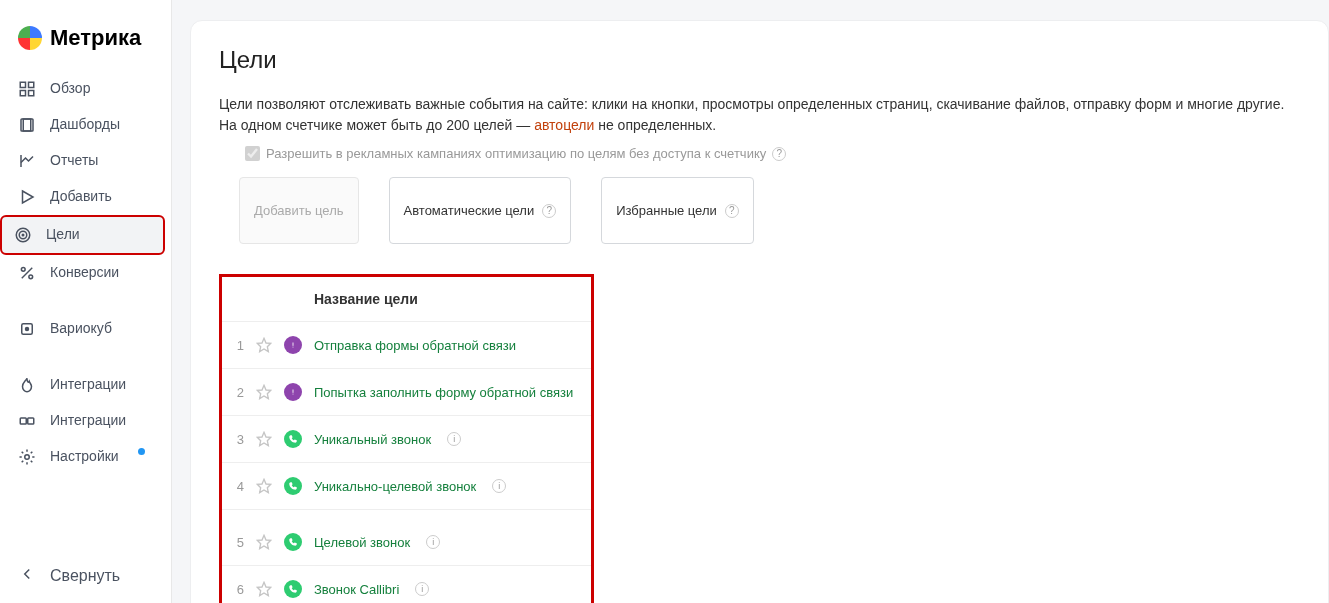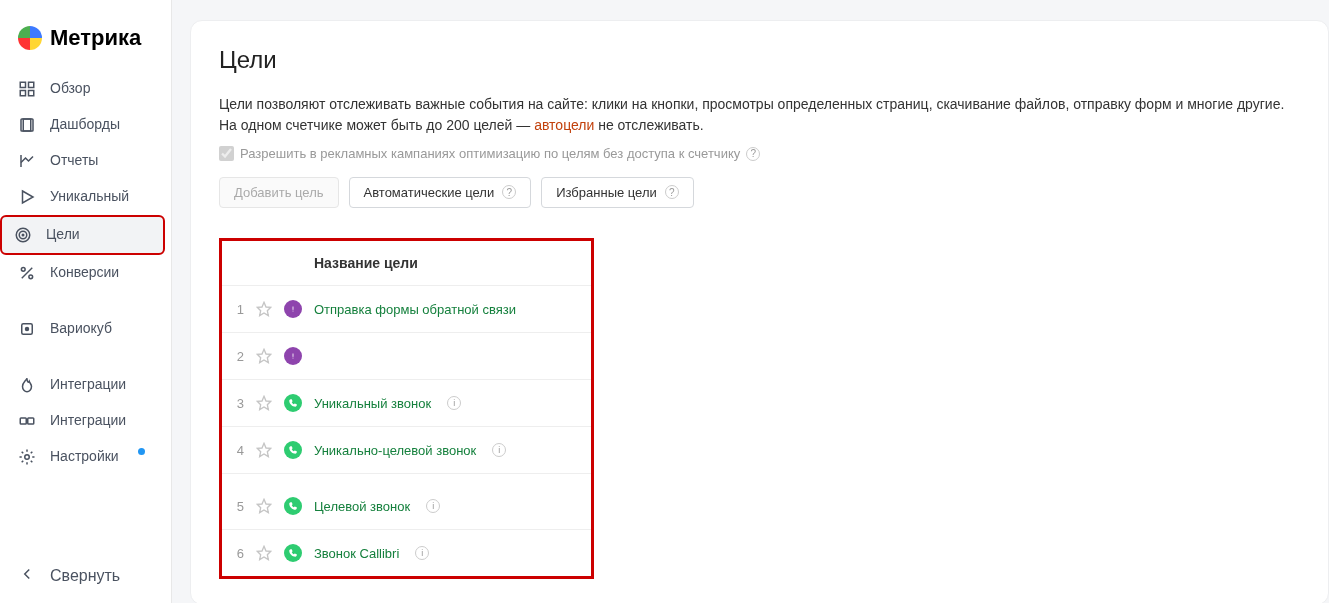--- a/index.html
+++ b/index.html
@@ -117,20 +117,21 @@
       color: #c2410c;
       text-decoration: none;
     }
     .permission-row {
       display: flex;
       align-items: center;
       gap: 6px;
       font-size: 13px;
       color: #999;
       margin-bottom: 16px;
+      margin-left: 26px;
     }
     .permission-row input[type="checkbox"] {
       width: 15px;
       height: 15px;
     }
     .help-icon {
       width: 14px;
       height: 14px;
       border-radius: 50%;
       border: 1px solid #ccc;
@@ -140,30 +141,31 @@
       font-size: 10px;
       color: #999;
       flex-shrink: 0;
     }
     .button-row {
       display: flex;
       gap: 10px;
       margin-bottom: 30px;
     }
     .btn {
-      padding: 7px 14px;
+      padding: 25px 14px;
       border: 1px solid #d5d8dc;
       border-radius: 4px;
       background: #fff;
       font-size: 13px;
       color: #333;
       display: flex;
-      align-items: flex-start;
+      align-items: center;
       gap: 8px;
       cursor: pointer;
+      margin-left: 20px;
     }
     .btn.disabled {
       color: #aaa;
       border-color: #e6e6e6;
       background: #fafafa;
       cursor: default;
     }
     .goals-table {
       border: 3px solid #cc0000;
       width: 375px;
@@ -266,21 +268,21 @@
     </span>
     <span>Отчеты</span>
   </div>
 
   <div class="nav-item">
     <span class="icon">
       <svg viewBox="0 0 24 24" width="18" height="18" fill="none" stroke="currentColor" stroke-width="2">
           <polygon points="6,4 20,12 6,20"></polygon>
         </svg>
     </span>
-    <span>Уникальный</span>
+    <span>Добавить</span>
   </div>
 
 
   <div class="nav-item active highlighted">
     <span class="icon">
       <svg viewBox="0 0 24 24" width="18" height="18" fill="none" stroke="currentColor" stroke-width="2">
           <circle cx="12" cy="12" r="9"></circle>
           <circle cx="12" cy="12" r="5"></circle>
           <circle cx="12" cy="12" r="1" fill="currentColor"></circle>
         </svg>
@@ -351,21 +353,21 @@
     </span>
     <span>Свернуть</span>
   </div>
 </div>
 
 <div class="main">
   <div class="content-card">
     <h1 class="page-title">Цели</h1>
 
     <p class="description">
-      <span>Цели позволяют отслеживать важные события на сайте: клики на кнопки, просмотры определенных страниц, скачивание файлов, отправку форм и многие другие. На одном счетчике может быть до 200 целей — </span><a href="#">автоцели</a><span> не отслеживать.</span>
+      <span>Цели позволяют отслеживать важные события на сайте: клики на кнопки, просмотры определенных страниц, скачивание файлов, отправку форм и многие другие. На одном счетчике может быть до 200 целей — </span><a href="#">автоцели</a><span> не определенных.</span>
     </p>
 
     <div class="permission-row">
       <input type="checkbox" checked="" disabled="" style="">
       <span>Разрешить в рекламных кампаниях оптимизацию по целям без доступа к счетчику</span>
       <span class="help-icon">?</span>
     </div>
 
     <div class="button-row">
       <button class="btn disabled">
@@ -403,20 +405,21 @@
             <span class="star-icon"><svg viewBox="0 0 24 24" width="16" height="16" fill="none" stroke="currentColor" stroke-width="2">
                 <polygon points="12,2 15,9 22,9.5 17,14.5 18.5,22 12,18 5.5,22 7,14.5 2,9.5 9,9"></polygon>
               </svg></span>
             <span class="goal-type-icon purple">
               <svg viewBox="0 0 24 24">
                 <circle cx="12" cy="12" r="10" fill="none"></circle>
                 <rect x="11" y="6" width="2" height="8" fill="#fff"></rect>
                 <rect x="11" y="16" width="2" height="2" fill="#fff"></rect>
               </svg>
             </span>
+            <span class="goal-name">Попытка заполнить форму обратной связи</span>
           </div>
           <div class="goal-row">
             <span class="goal-num">3</span>
             <span class="star-icon"><svg viewBox="0 0 24 24" width="16" height="16" fill="none" stroke="currentColor" stroke-width="2">
                 <polygon points="12,2 15,9 22,9.5 17,14.5 18.5,22 12,18 5.5,22 7,14.5 2,9.5 9,9"></polygon>
               </svg></span>
             <span class="goal-type-icon green">
               <svg viewBox="0 0 24 24">
                 <path d="M6 3 C5 3 3 5 3 6 C3 14 10 21 18 21 C19 21 21 19 21 18 L21 15 L16 13 L14 15 C12 14 10 12 9 10 L11 8 L9 3 Z" fill="#fff"></path>
               </svg>

